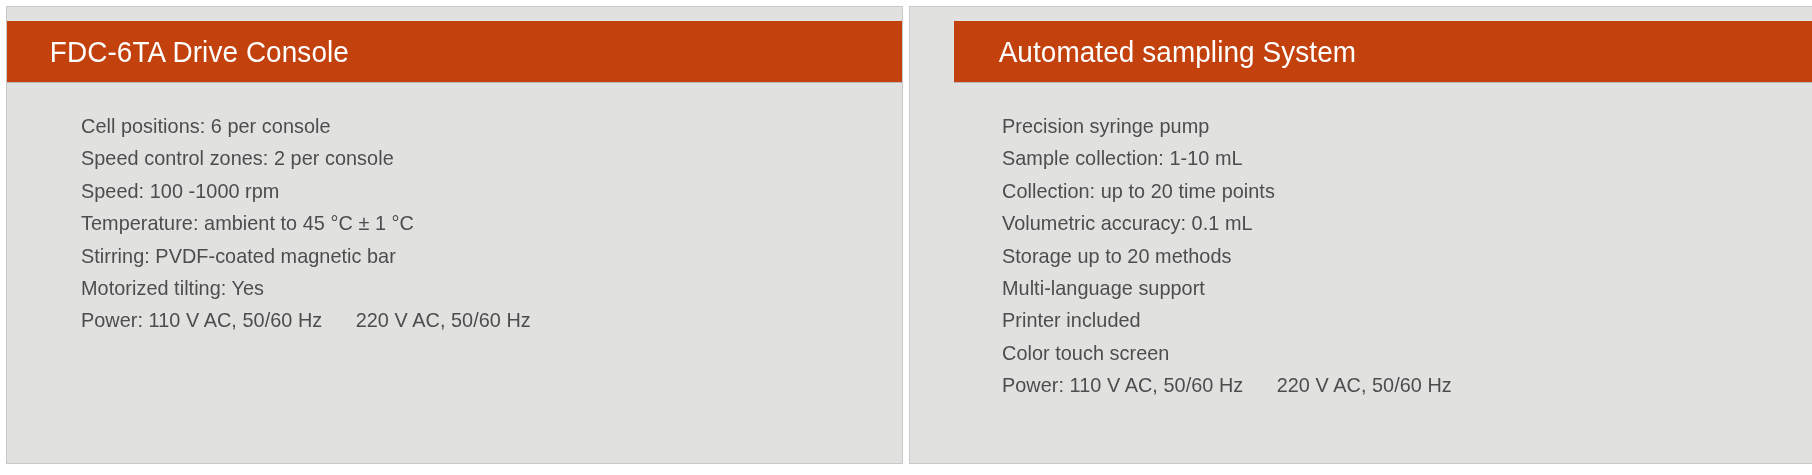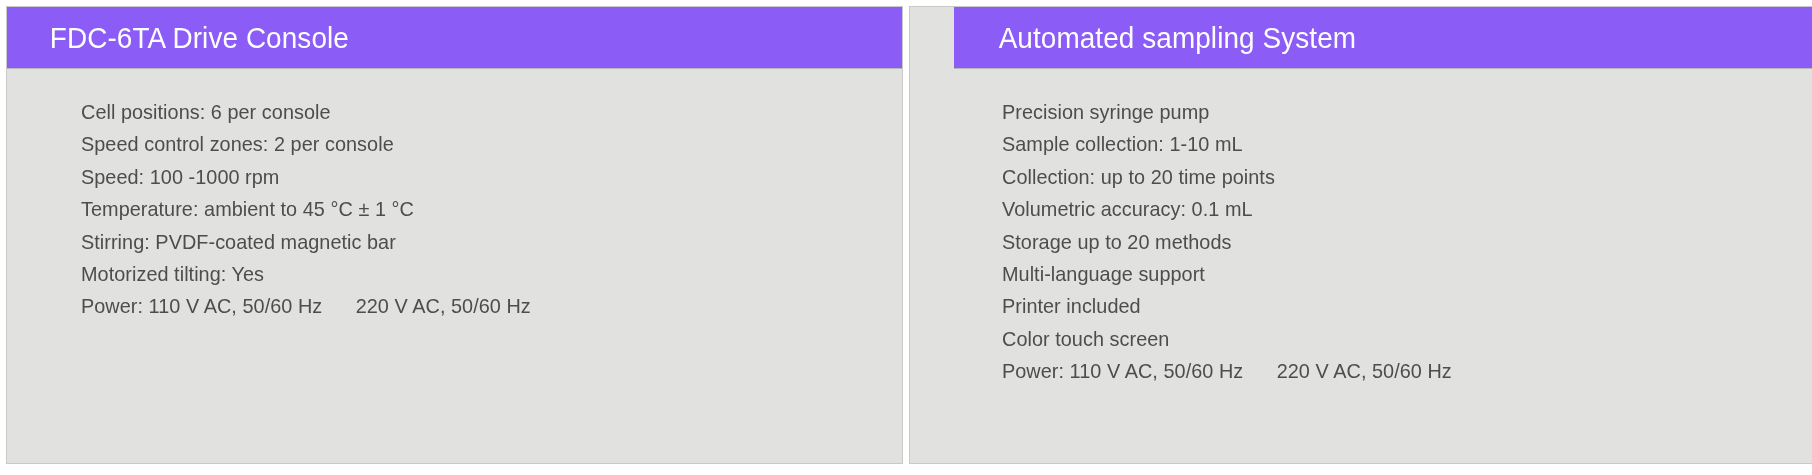--- a/index.html
+++ b/index.html
@@ -39,25 +39,26 @@
   }
 
   #panel-right {
     left: 909px;
     width: 924px;
     padding-left: 44px;
   }
 
   .panel-header {
     height: 62px;
-    background: #8b5cf6;
+    background: #c2410c;
     border-bottom: 1px solid #b9b9b9;
     display: flex;
     align-items: center;
     box-sizing: border-box;
+    margin-top: 14px;
   }
 
   .panel-title {
     color: #ffffff;
     font-size: 30px;
     font-weight: 400;
     letter-spacing: 0.1px;
     line-height: 1;
     white-space: nowrap;
     transform: scaleX(0.93);

